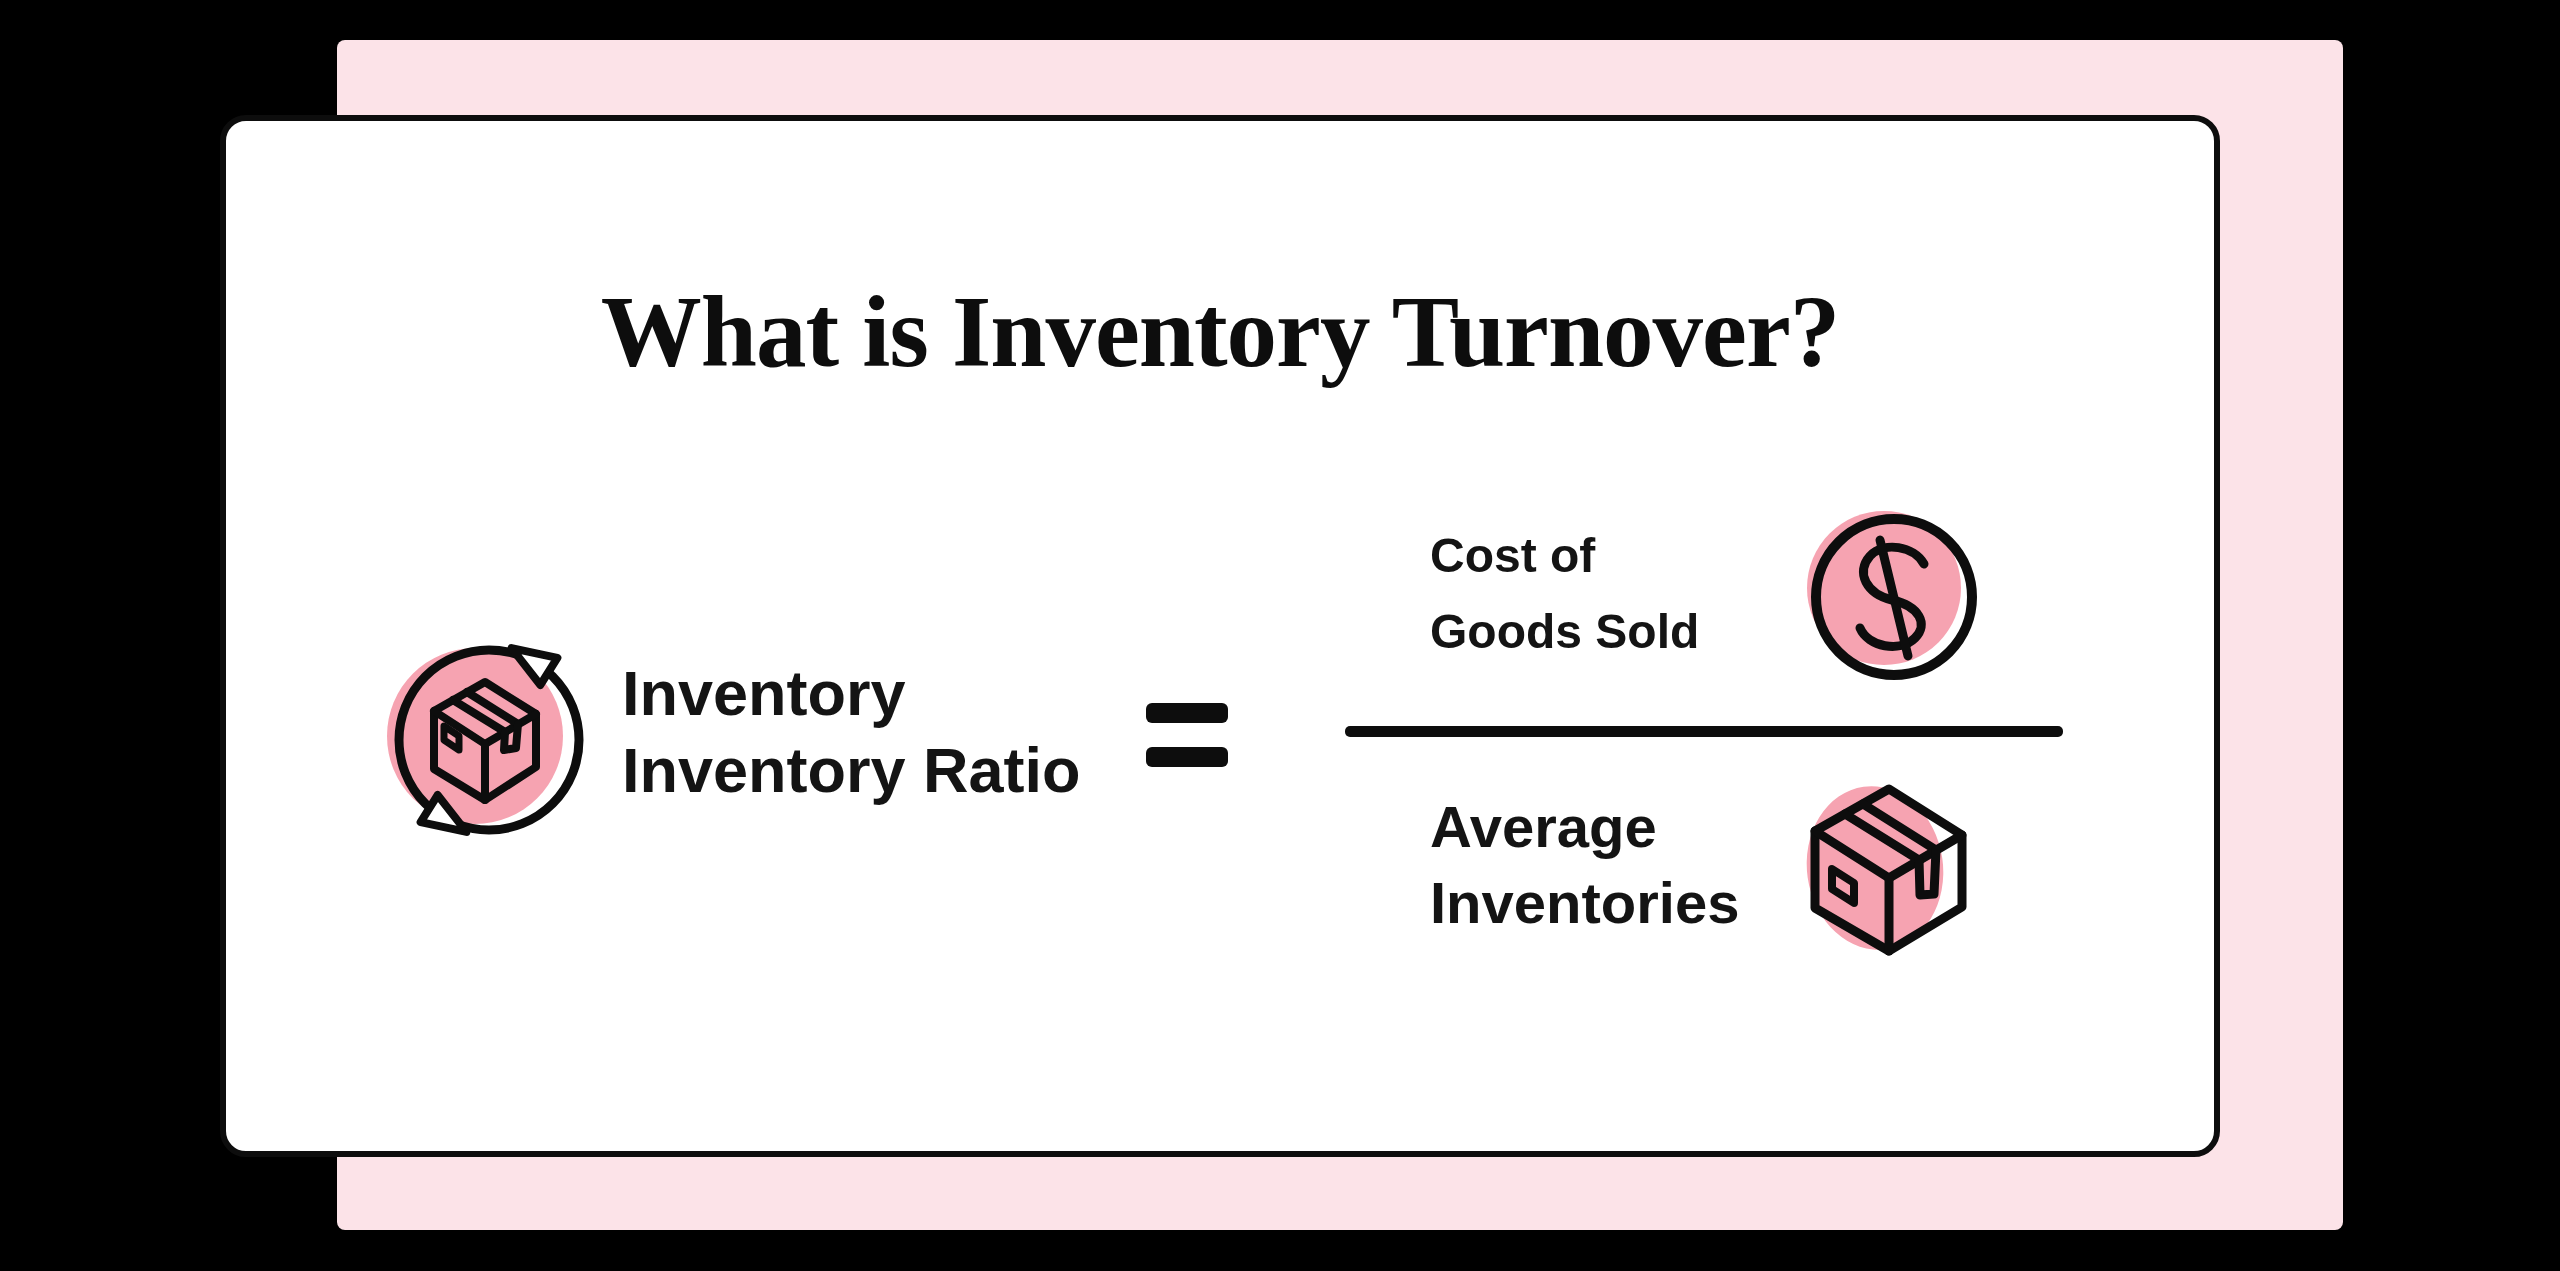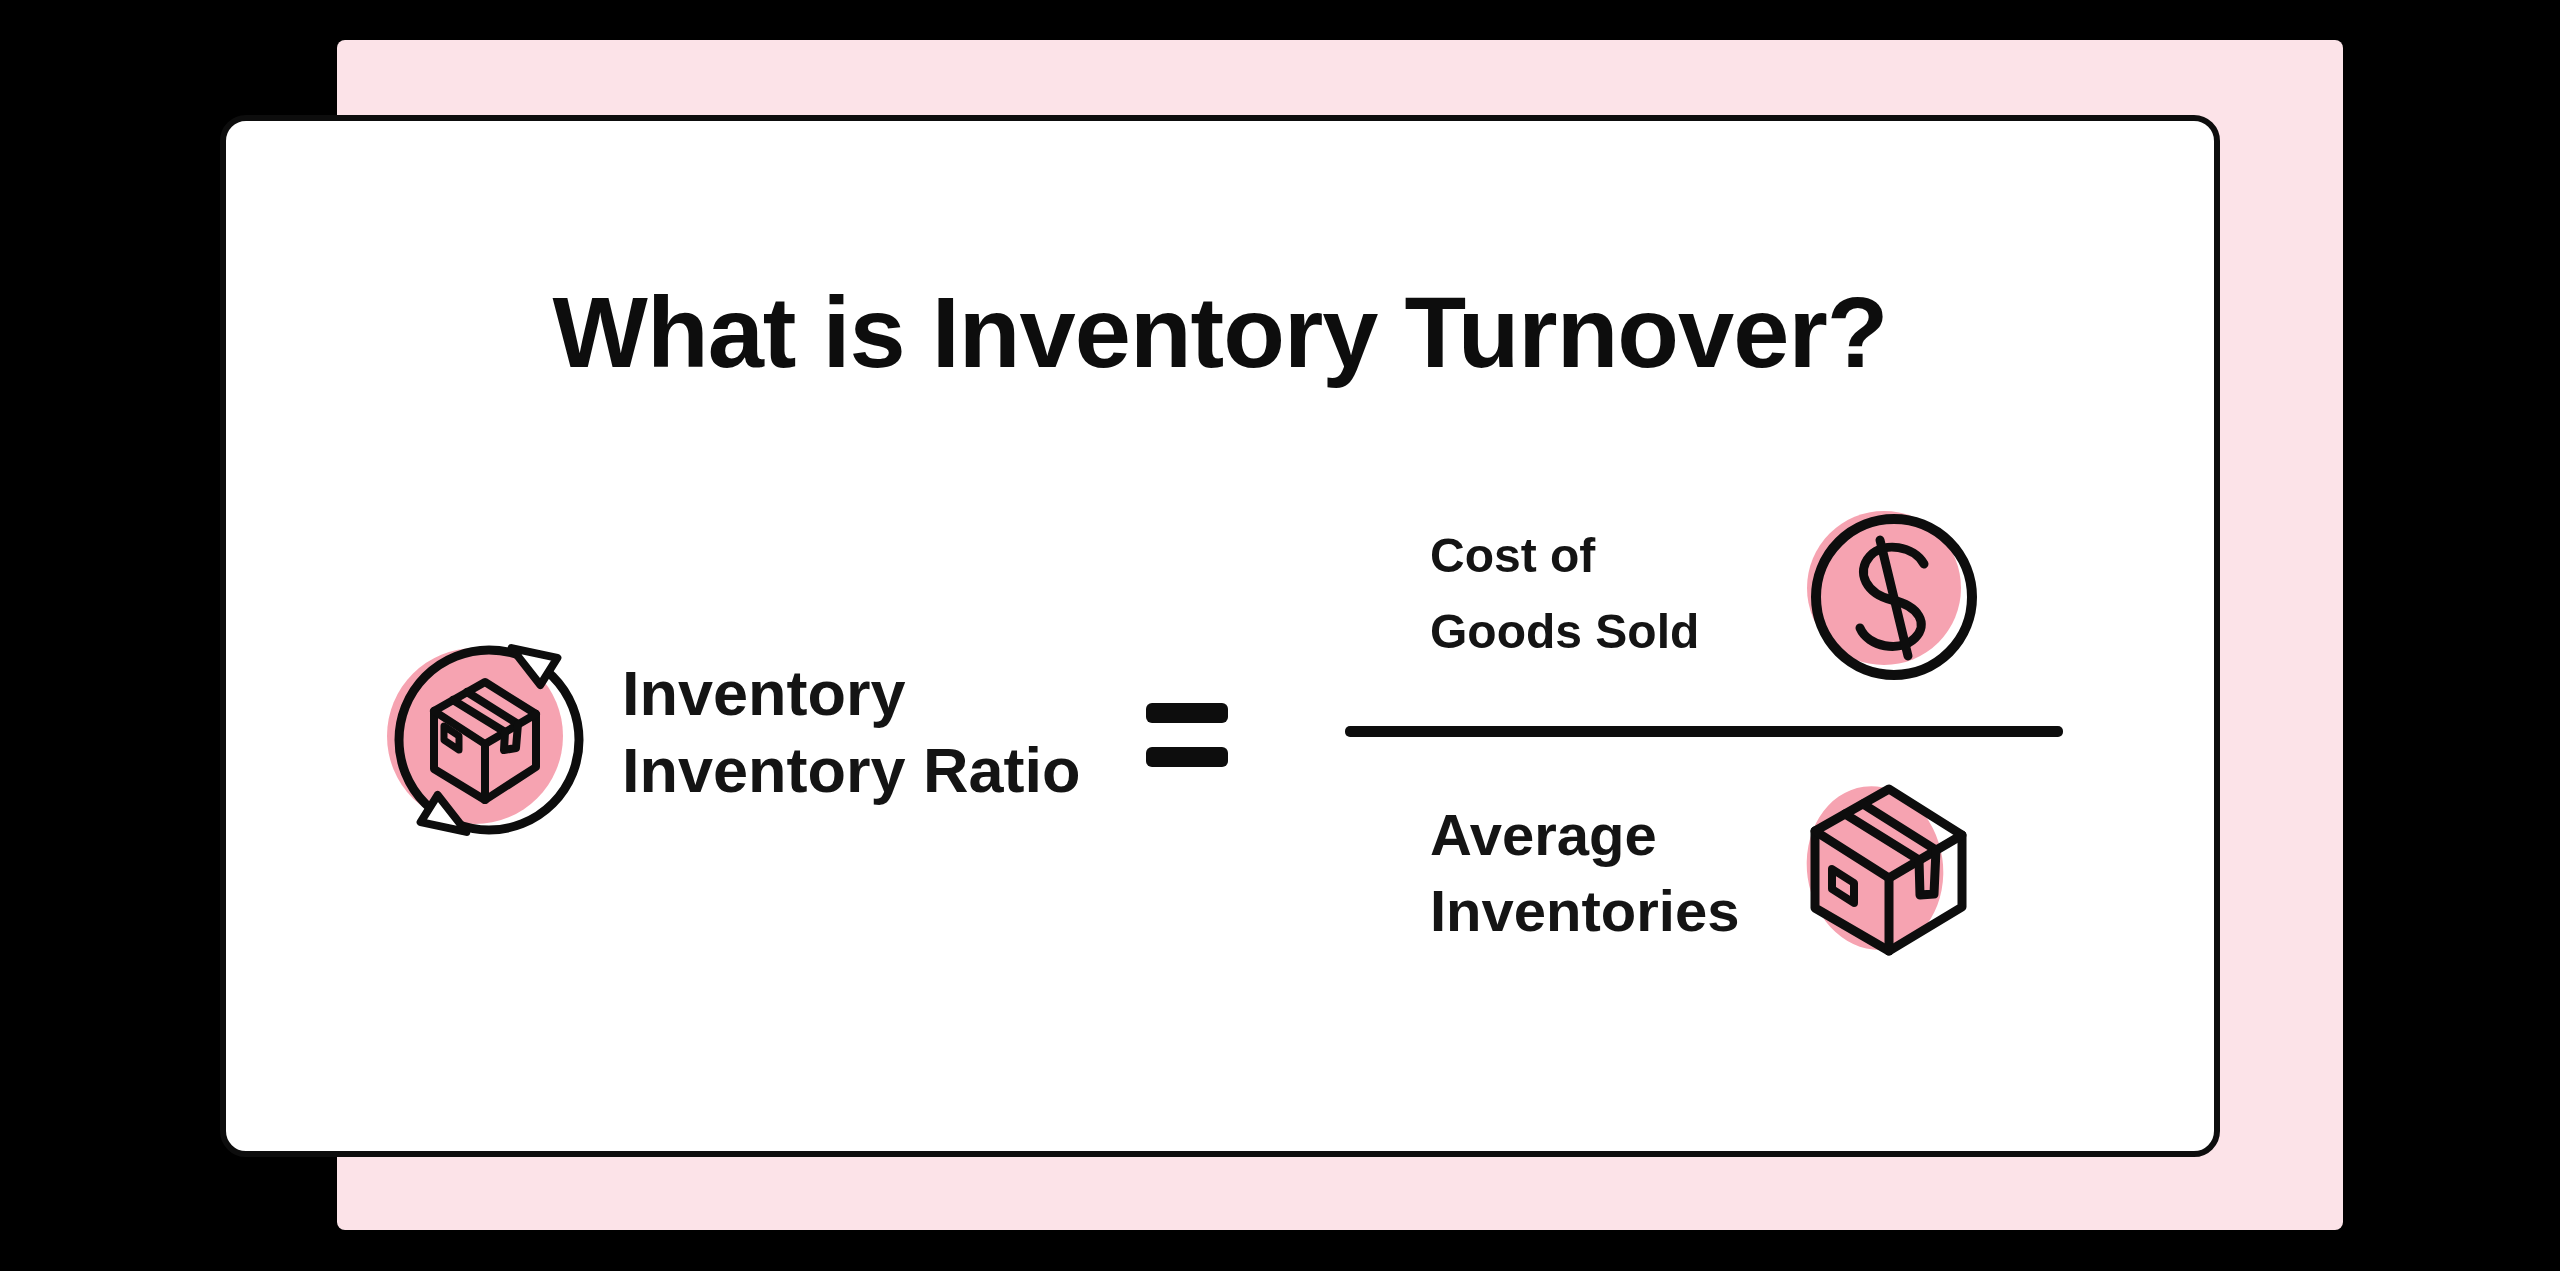--- a/index.html
+++ b/index.html
@@ -38,21 +38,21 @@
     border-radius: 26px;
     box-sizing: border-box;
   }
   .title {
     position: absolute;
     left: 220px;
     top: 282px;
     width: 2000px;
     margin: 0;
     text-align: center;
-    font-family: Liberation Sans, sans-serif;
+    font-family: Liberation Serif, serif;
     font-weight: bold;
     font-size: 101px;
     line-height: 1;
     letter-spacing: -1px;
     color: var(--ink, #0d0d0d);
   }
   .label {
     position: absolute;
     font-weight: bold;
     color: #141414;
@@ -68,21 +68,20 @@
     left: 1430px;
     top: 518px;
     font-size: 48px;
     line-height: 76px;
   }
   .label-den {
     left: 1430px;
     top: 789px;
     font-size: 58px;
     line-height: 76px;
-    margin-top: 8px;
   }
   .equals {
     position: absolute;
     left: 1146px;
     top: 703px;
     width: 82px;
     height: 64px;
   }
   .equals .bar {
     position: absolute;

